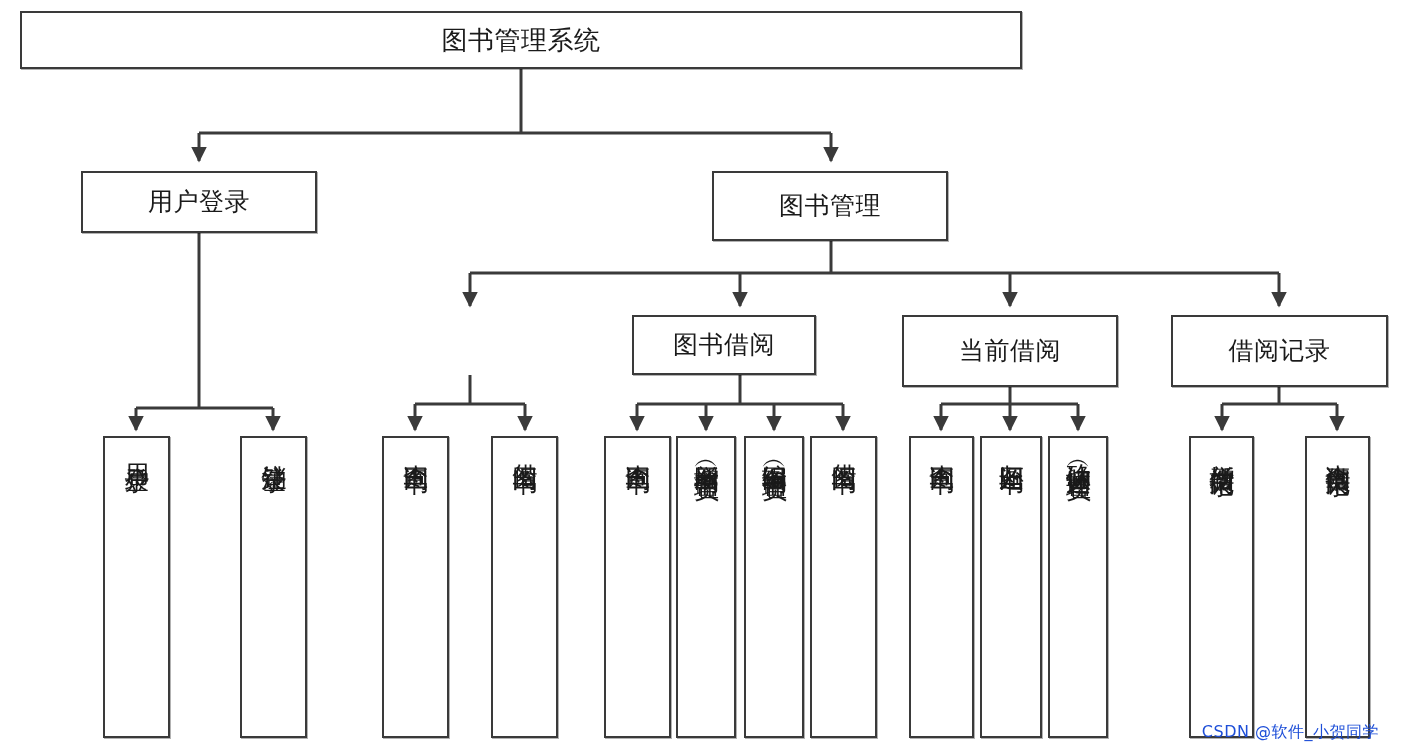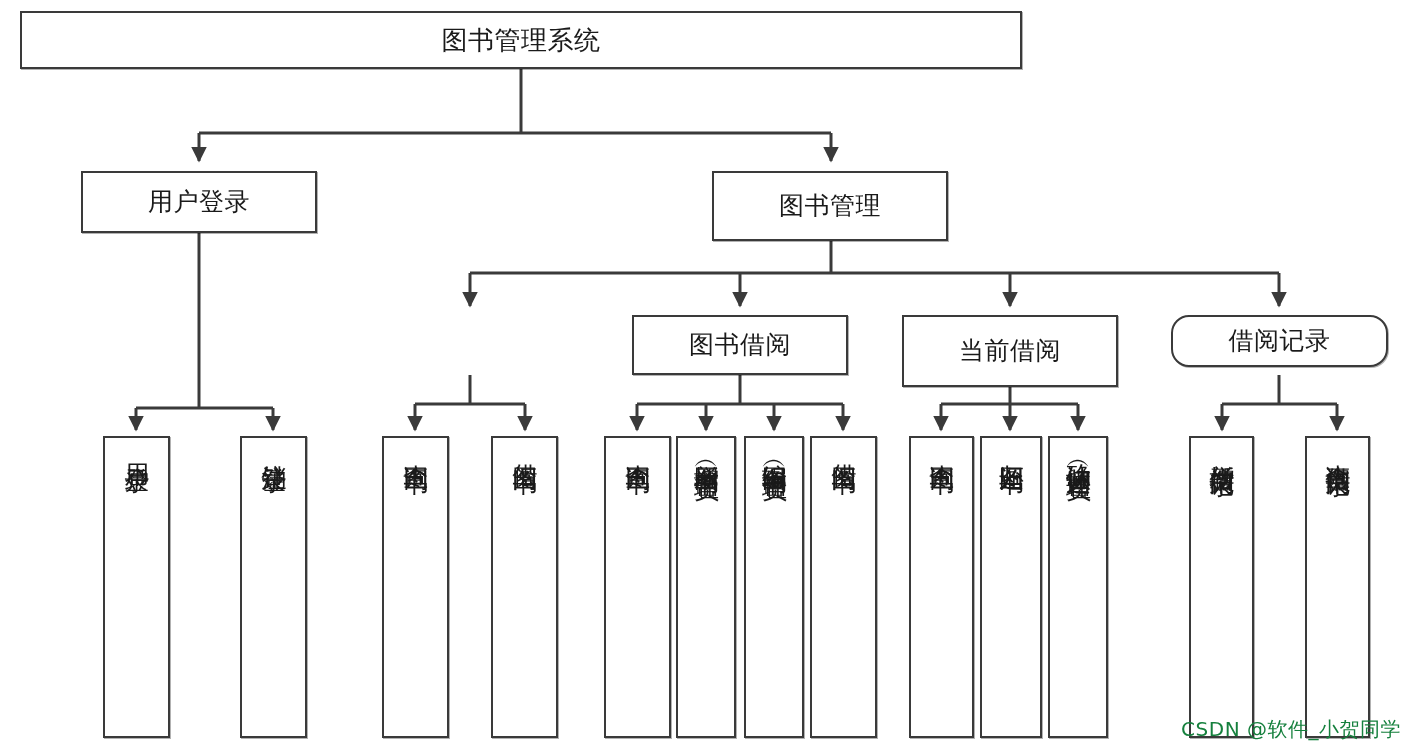--- a/index.html
+++ b/index.html
@@ -63,24 +63,24 @@
     font-size: 25px;
     line-height: 1.04;
     letter-spacing: 2px;
     white-space: nowrap;
   }
   .node.leaf.tall .label {
     font-size: 25px;
   }
   #watermark {
     position: absolute;
-    right: 4px;
+    right: 26px;
     bottom: 4px;
-    font-size: 20px;
-    color: #15803d;
+    font-size: 16px;
+    color: #1d4ed8;
     letter-spacing: 0.5px;
     white-space: nowrap;
     user-select: none;
   }
 </style>
 </head>
 <body>
 
 <div id="canvas">
 
@@ -138,27 +138,27 @@
     <span class="label">图书管理系统</span>
   </div>
 
   <div class="node branch" style="left:81px; top:171px; width:236px; height:62px;">
     <span class="label">用户登录</span>
   </div>
   <div class="node branch" style="left:712px; top:171px; width:236px; height:70px;">
     <span class="label">图书管理</span>
   </div>
 
-  <div class="node branch" style="left:632px; top:315px; width:216px; height:60px;">
+  <div class="node branch" style="left:632px; top:315px; width:184px; height:60px;">
     <span class="label">图书借阅</span>
   </div>
   <div class="node branch" style="left:902px; top:315px; width:216px; height:72px;">
     <span class="label">当前借阅</span>
   </div>
-  <div class="node branch" style="left:1171px; top:315px; width:217px; height:52px;border-radius:18px;">
+  <div class="node branch" style="left:1171px; top:315px; width:217px; height:72px;">
     <span class="label">借阅记录</span>
   </div>
 
   <div class="node leaf" style="left:103px; top:436px; width:67px; height:302px;">
     <span class="label">用户登录</span>
   </div>
   <div class="node leaf" style="left:240px; top:436px; width:67px; height:302px;">
     <span class="label">注销登录</span>
   </div>
 

